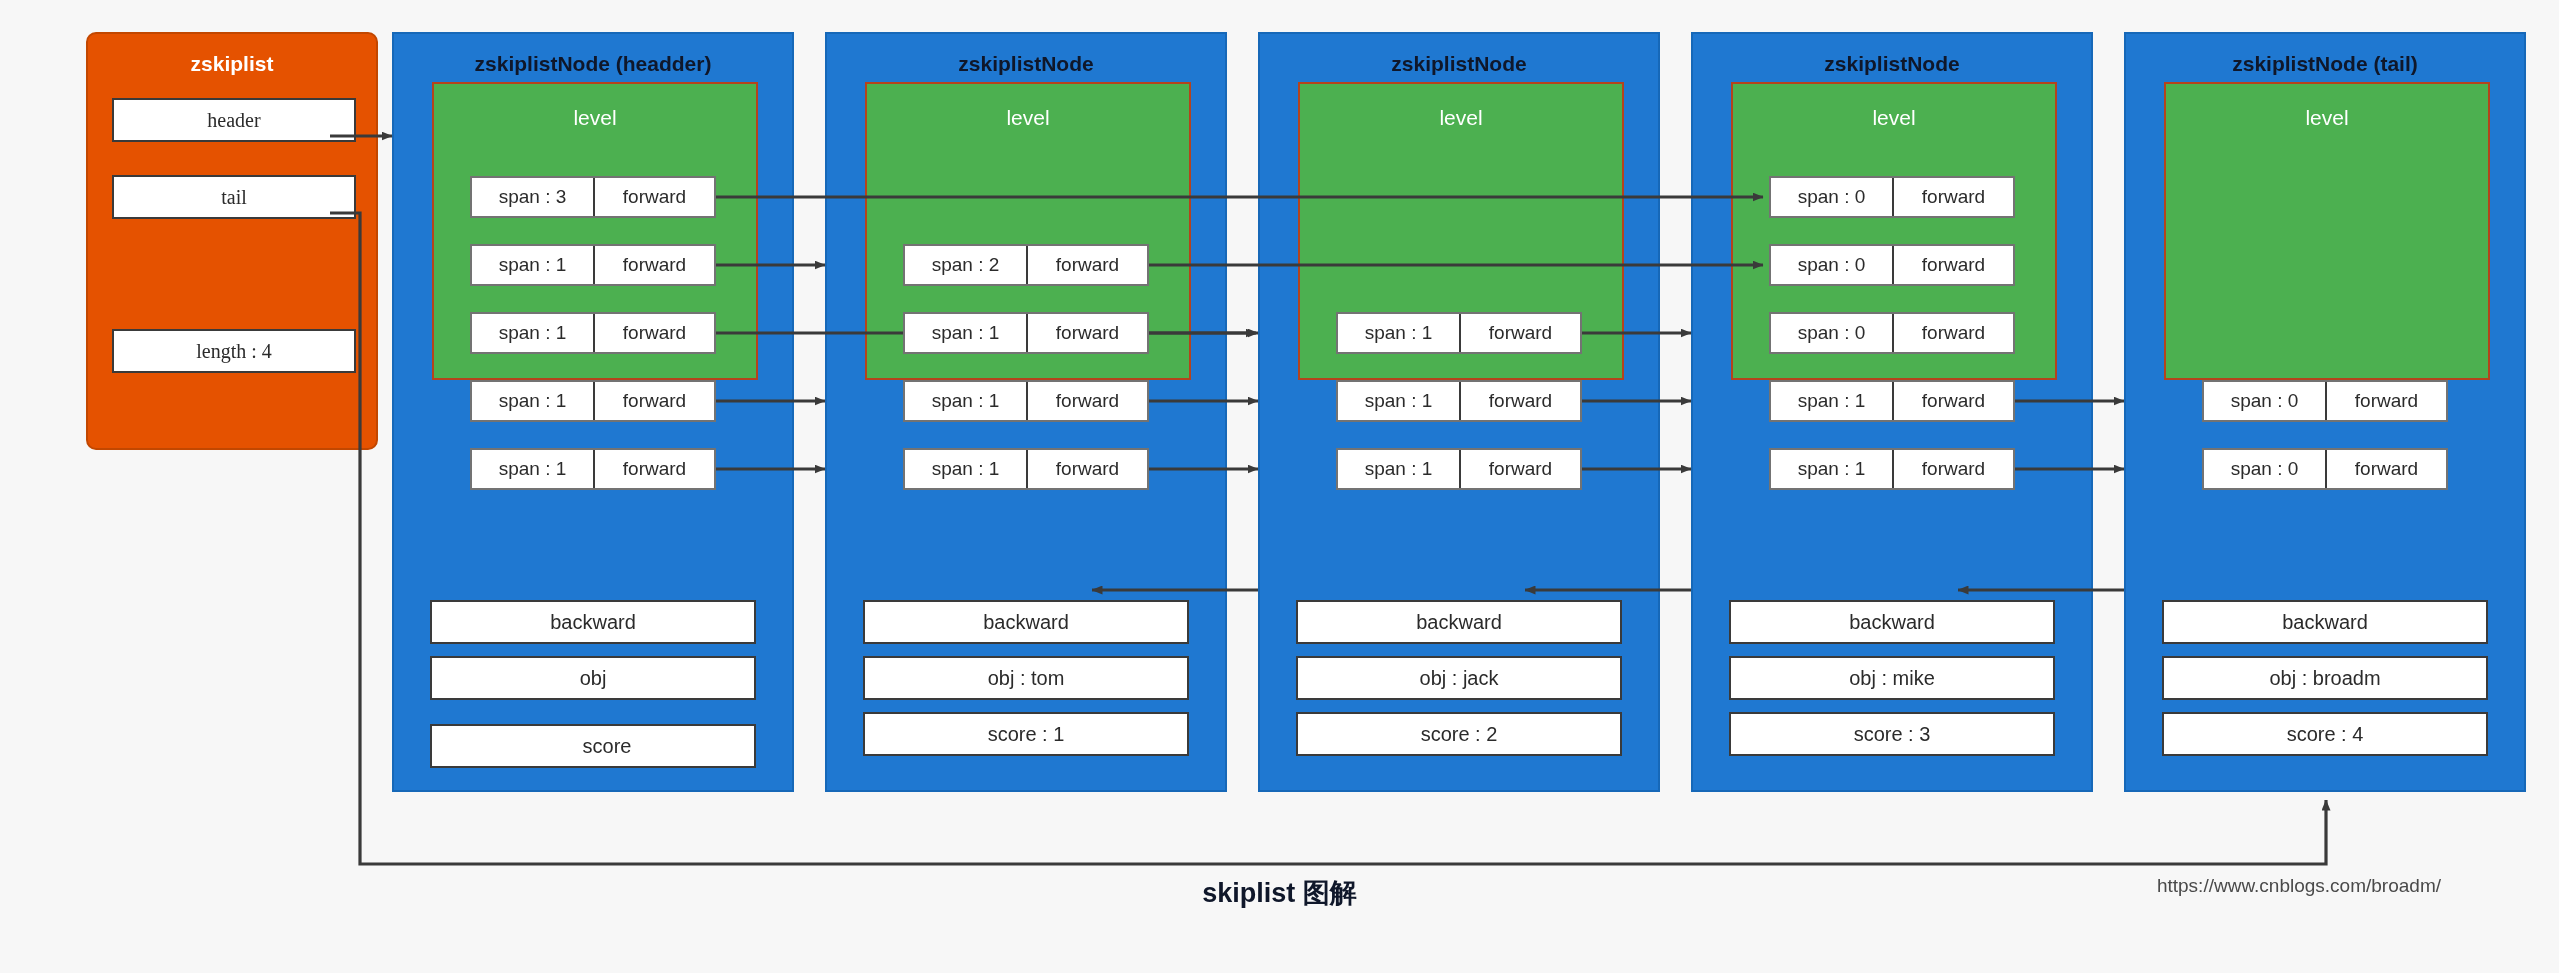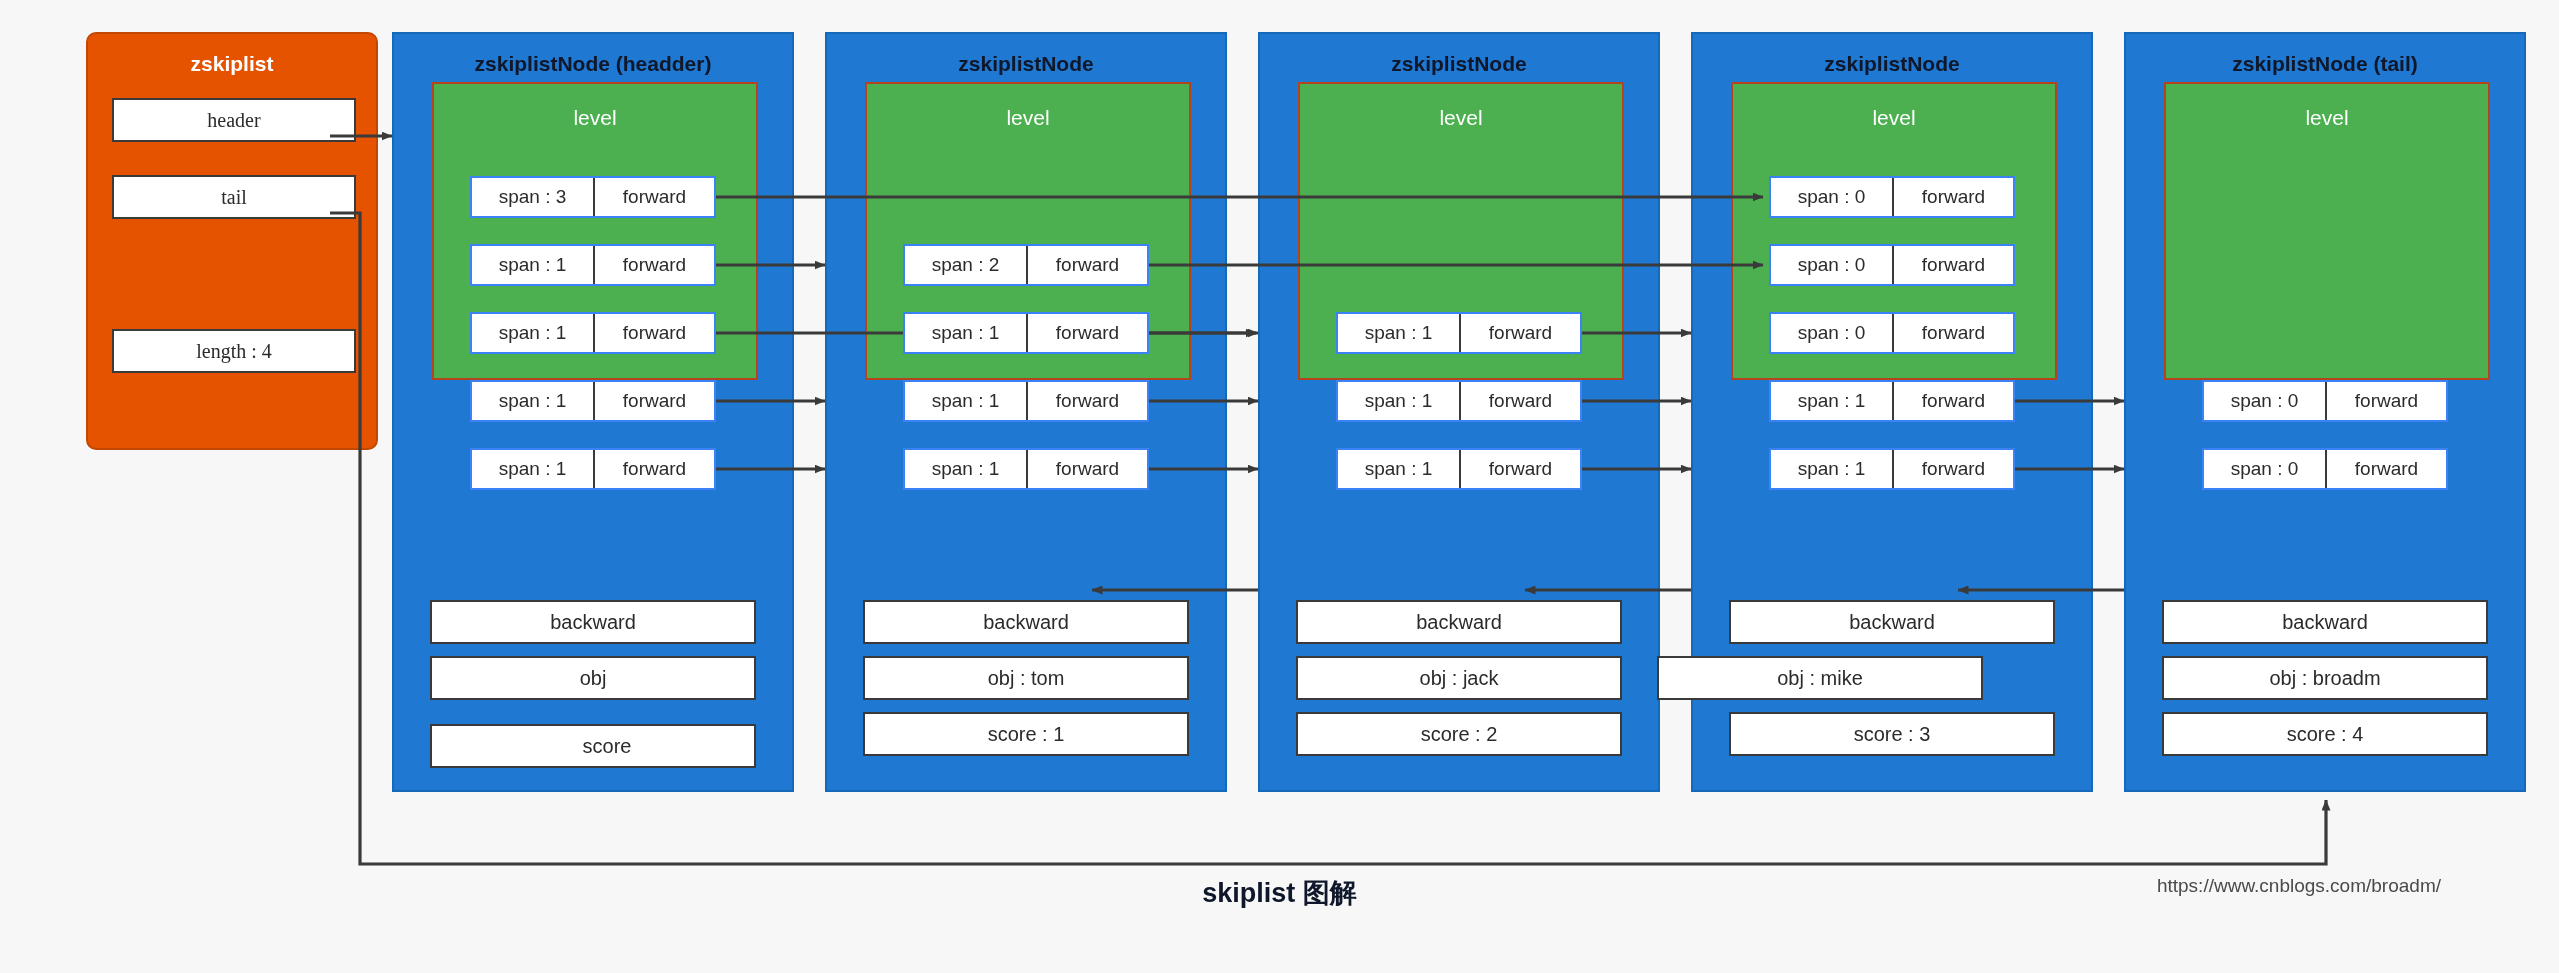--- a/index.html
+++ b/index.html
@@ -57,21 +57,21 @@
   .level-label{
     position:absolute;left:0;top:22px;width:100%;
     text-align:center;color:#ffffff;font-size:21px;
   }
   
   .lvl-row{
     position:absolute;
     width:246px;height:42px;
     display:flex;
     background:#ffffff;
-    border:2px solid #3b82f6;
+    border:2px solid #737373;
     box-sizing:border-box;
     z-index:8;
   }
   .lvl-row .cell{
     flex:1;display:flex;align-items:center;justify-content:center;
     font-size:19px;color:#2b2b2b;
   }
   .lvl-row .cell.span{border-right:2px solid #3a3a3a;flex:0 0 50%;}
 
   
@@ -263,21 +263,21 @@
     </div>
     <div class="lvl-row" style="left: 1769px; top: 380px;">
       <div class="cell span">span : 1</div>
       <div class="cell fwd">forward</div>
     </div>
     <div class="lvl-row" style="left: 1769px; top: 448px;">
       <div class="cell span">span : 1</div>
       <div class="cell fwd">forward</div>
     </div>
     <div class="nfield" style="left: 1729px; top: 600px;">backward</div>
-    <div class="nfield" style="left: 1657px; top: 656px;">obj : mike</div>
+    <div class="nfield" style="left: 1729px; top: 656px;">obj : mike</div>
     <div class="nfield" style="left: 1729px; top: 712px;">score : 3</div>
     <div class="lvl-row" style="left: 2202px; top: 380px;">
       <div class="cell span">span : 0</div>
       <div class="cell fwd">forward</div>
     </div>
     <div class="lvl-row" style="left: 2202px; top: 448px;">
       <div class="cell span">span : 0</div>
       <div class="cell fwd">forward</div>
     </div>
     <div class="nfield" style="left: 2162px; top: 600px;">backward</div>

